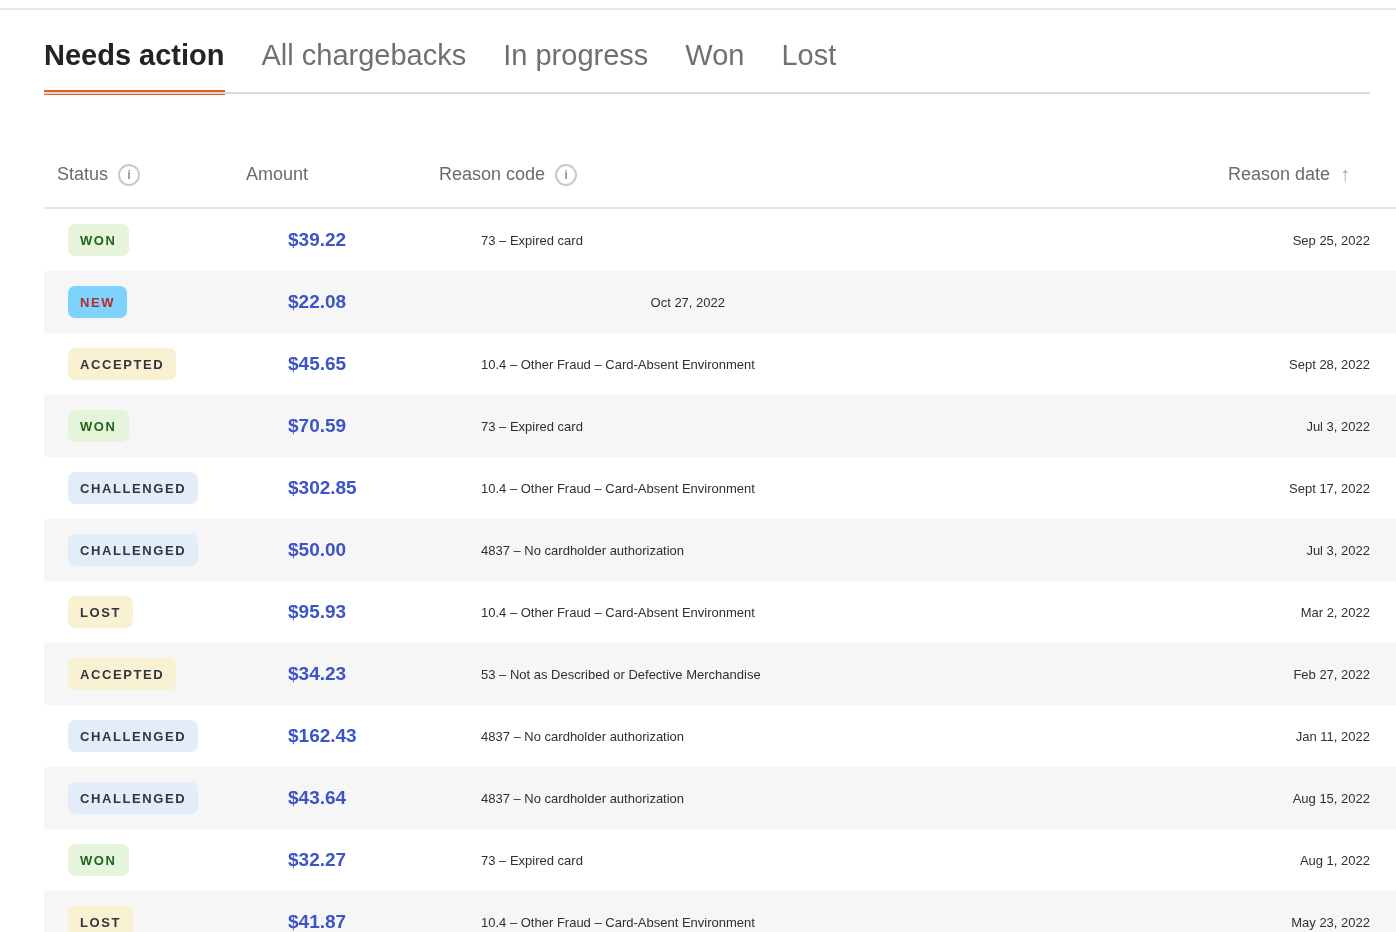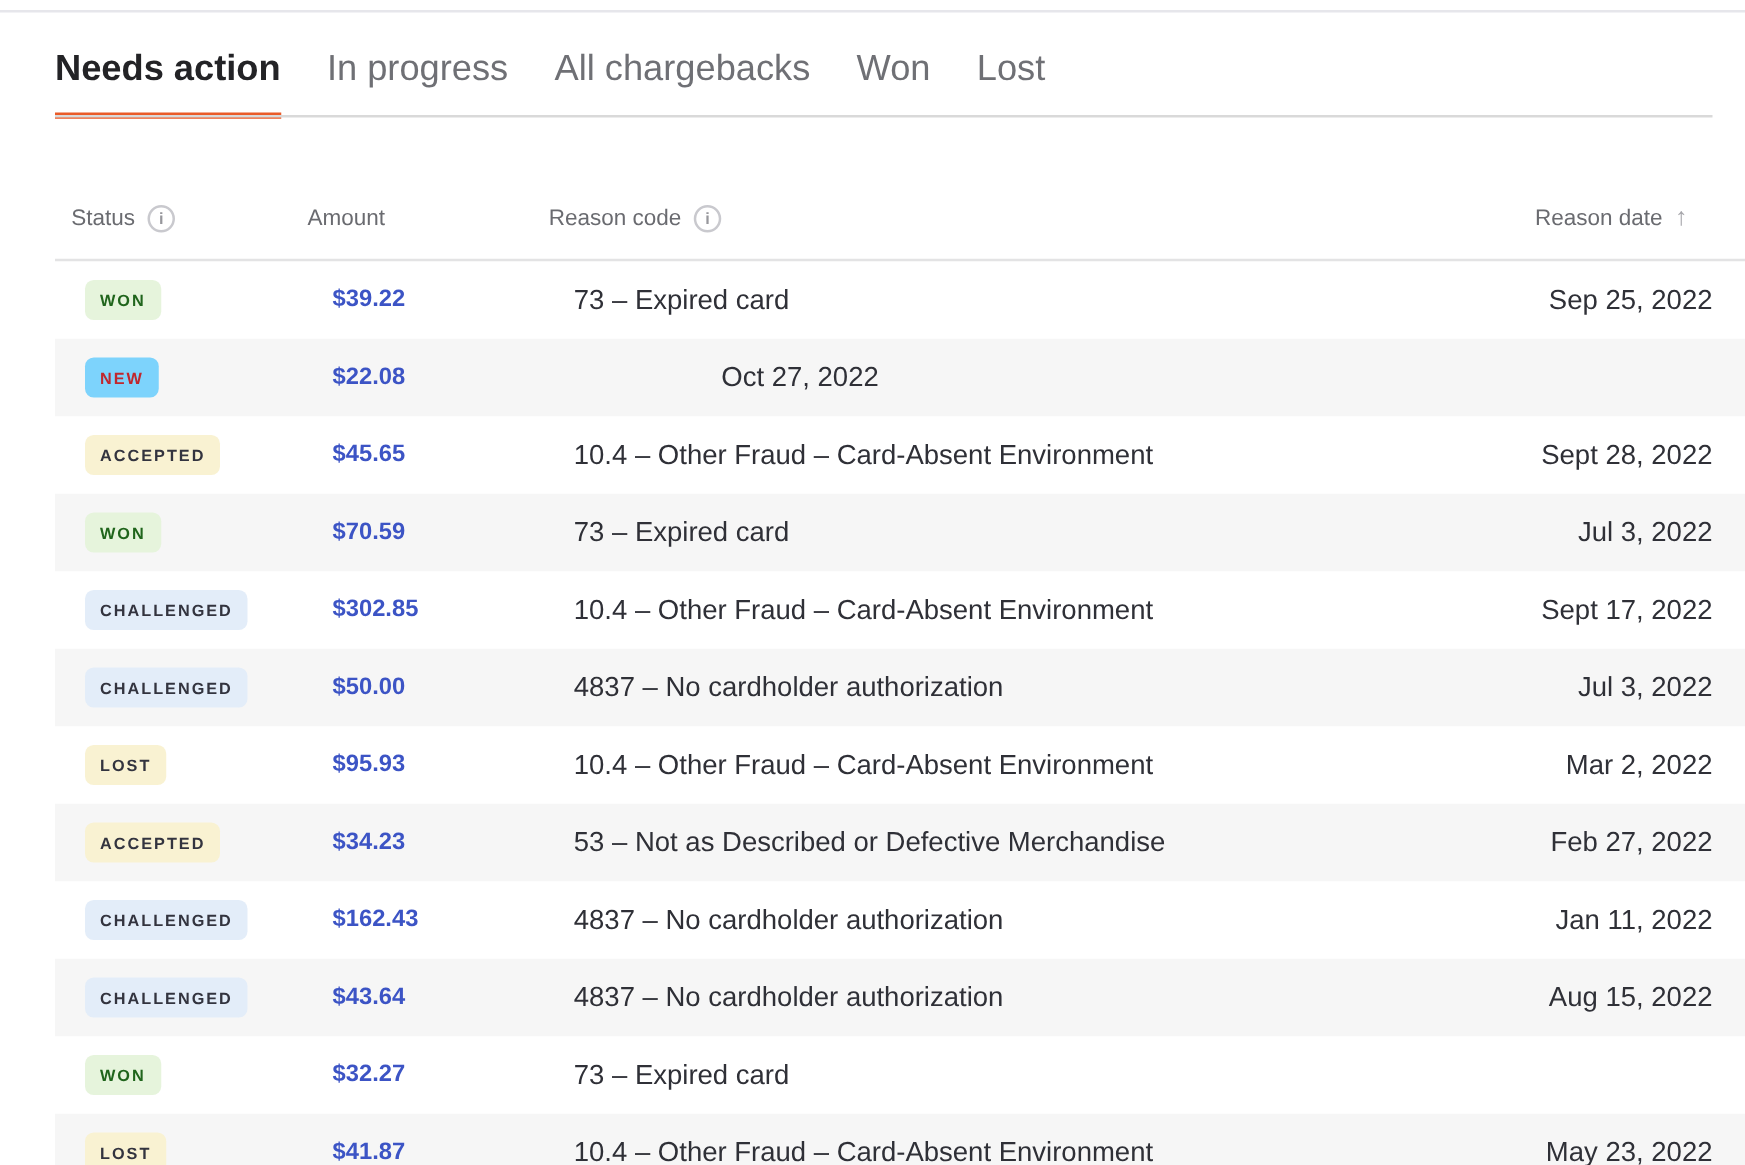--- a/index.html
+++ b/index.html
@@ -15,21 +15,21 @@
          padding-bottom:25px; cursor:pointer; white-space:nowrap; }
   .tab.active { color:#232326; font-weight:700; }
   .tab.active::after { content:""; position:absolute; left:0; right:0; bottom:0;
          height:5px; background:var(--accent,#ea5b28); }
 
   
   .table { margin-top:68px; }
   .hrow { display:flex; align-items:center; color:#6a6b70; font-size:18px;
           padding-bottom:21px; }
   .c1 { width:246px; flex:none; }
-  .c2 { width:193px; flex:none; }
+  .c2 { width:193px; flex:none;margin-left:22px; }
   .c3 { flex:1 1 auto; min-width:0; }
   .c4 { width:270px; flex:none; display:flex; justify-content:flex-end;
         align-items:center; padding-right:46px; }
   .hrow .c1 { padding-left:57px; display:flex; align-items:center; gap:10px; }
   .hrow .c2 { padding-left:0;text-align:center; }
   .hrow .c1, .hrow .c2, .hrow .c3 { display:flex; align-items:center; gap:10px; }
   .hrow .c2 { margin-left:0; }
   .hsep { height:2px; background:#e3e3e4; margin-left:44px; }
 
   .info-icon { width:22px; height:22px; border:2px solid #c9c9ce; border-radius:50%;
@@ -38,33 +38,33 @@
   .sort-icon { color:#a6a6ab; font-size:20px; margin-left:10px; cursor:pointer; }
 
   .tbody { }
   .row { display:flex; align-items:center; height:62px; margin-left:44px;
          cursor:pointer; }
   .row:nth-child(even) { background:#f6f6f6; }
   .row .c1 { padding-left:24px; width:222px; }
   .badge { display:inline-block; font-size:13px; font-weight:700;
            letter-spacing:1.6px; padding:9px 12px 8px; border-radius:7px; }
   .amount { color:#3c54c5; font-size:19px; font-weight:700; }
-  .reason, .cdate { color:#2f3037; font-size:22px; }
+  .reason, .cdate { color:#2f3037; font-size:13px; }
   .row .c4 { padding-right:26px; }
 </style>
 </head>
 <body>
 
 <div class="topline"></div>
 
 <div class="tabbar">
   <div class="tabs">
     <div class="tab active">Needs action</div>
+    <div class="tab">All chargebacks</div>
     <div class="tab">In progress</div>
-    <div class="tab">All chargebacks</div>
     <div class="tab">Won</div>
     <div class="tab">Lost</div>
   </div>
   <div class="tabrule"></div>
 </div>
 
 <div class="table">
   <div class="hrow">
     <div class="c1">
       <span>Status</span>
@@ -170,20 +170,23 @@
     <div class="c3"><span class="reason">4837 – No cardholder authorization</span></div>
     <div class="c4">
           <span class="cdate">Aug 15, 2022</span>
         </div>
   </div>
 
   <div class="row">
     <div class="c1"><span class="badge" style="background: rgb(230, 244, 220); color: rgb(32, 101, 28);">WON</span></div>
     <div class="c2"><span class="amount">$32.27</span></div>
     <div class="c3"><span class="reason">73 – Expired card</span></div>
+    <div class="c4">
+          <span class="cdate">Aug 1, 2022</span>
+        </div>
   </div>
 
   <div class="row">
     <div class="c1"><span class="badge" style="background: rgb(249, 242, 210); color: rgb(51, 52, 63);">LOST</span></div>
     <div class="c2"><span class="amount">$41.87</span></div>
     <div class="c3"><span class="reason">10.4 – Other Fraud – Card-Absent Environment</span></div>
     <div class="c4">
           <span class="cdate">May 23, 2022</span>
         </div>
   </div>

